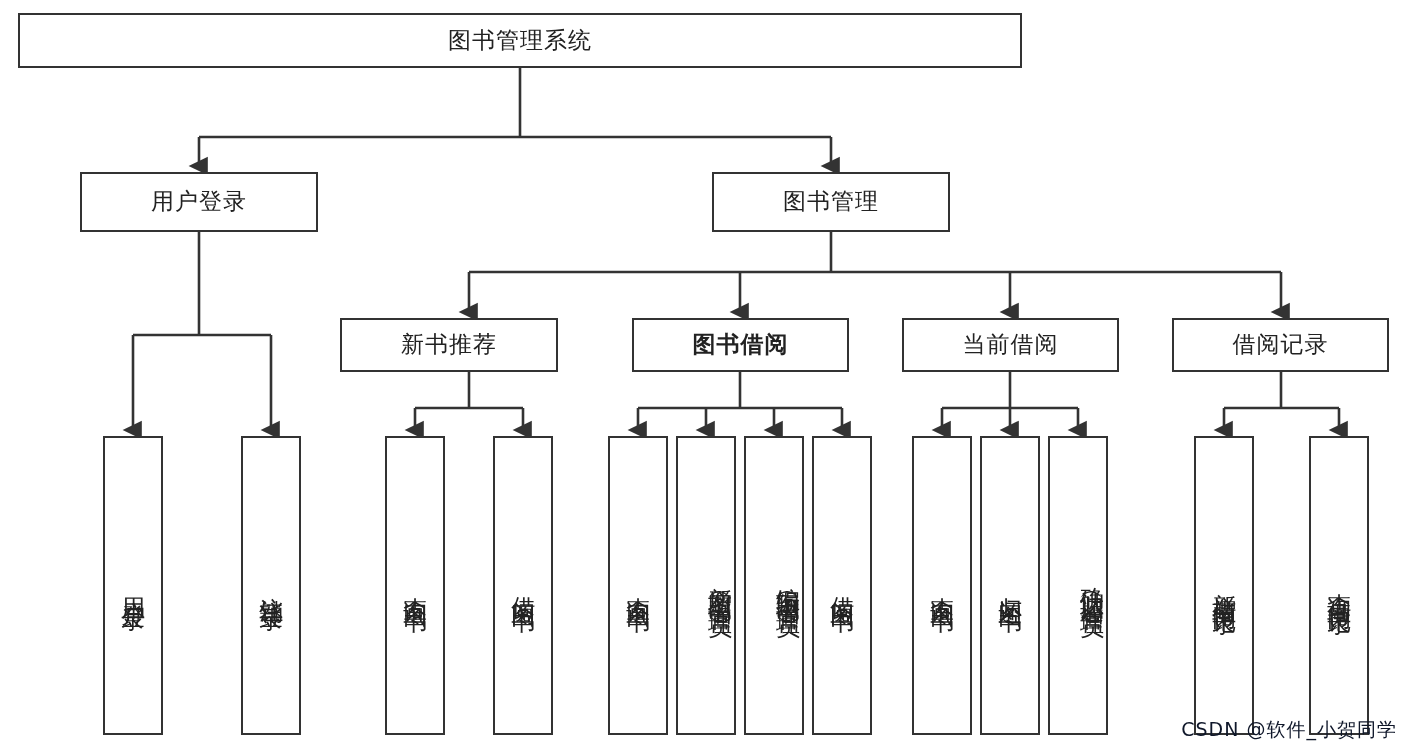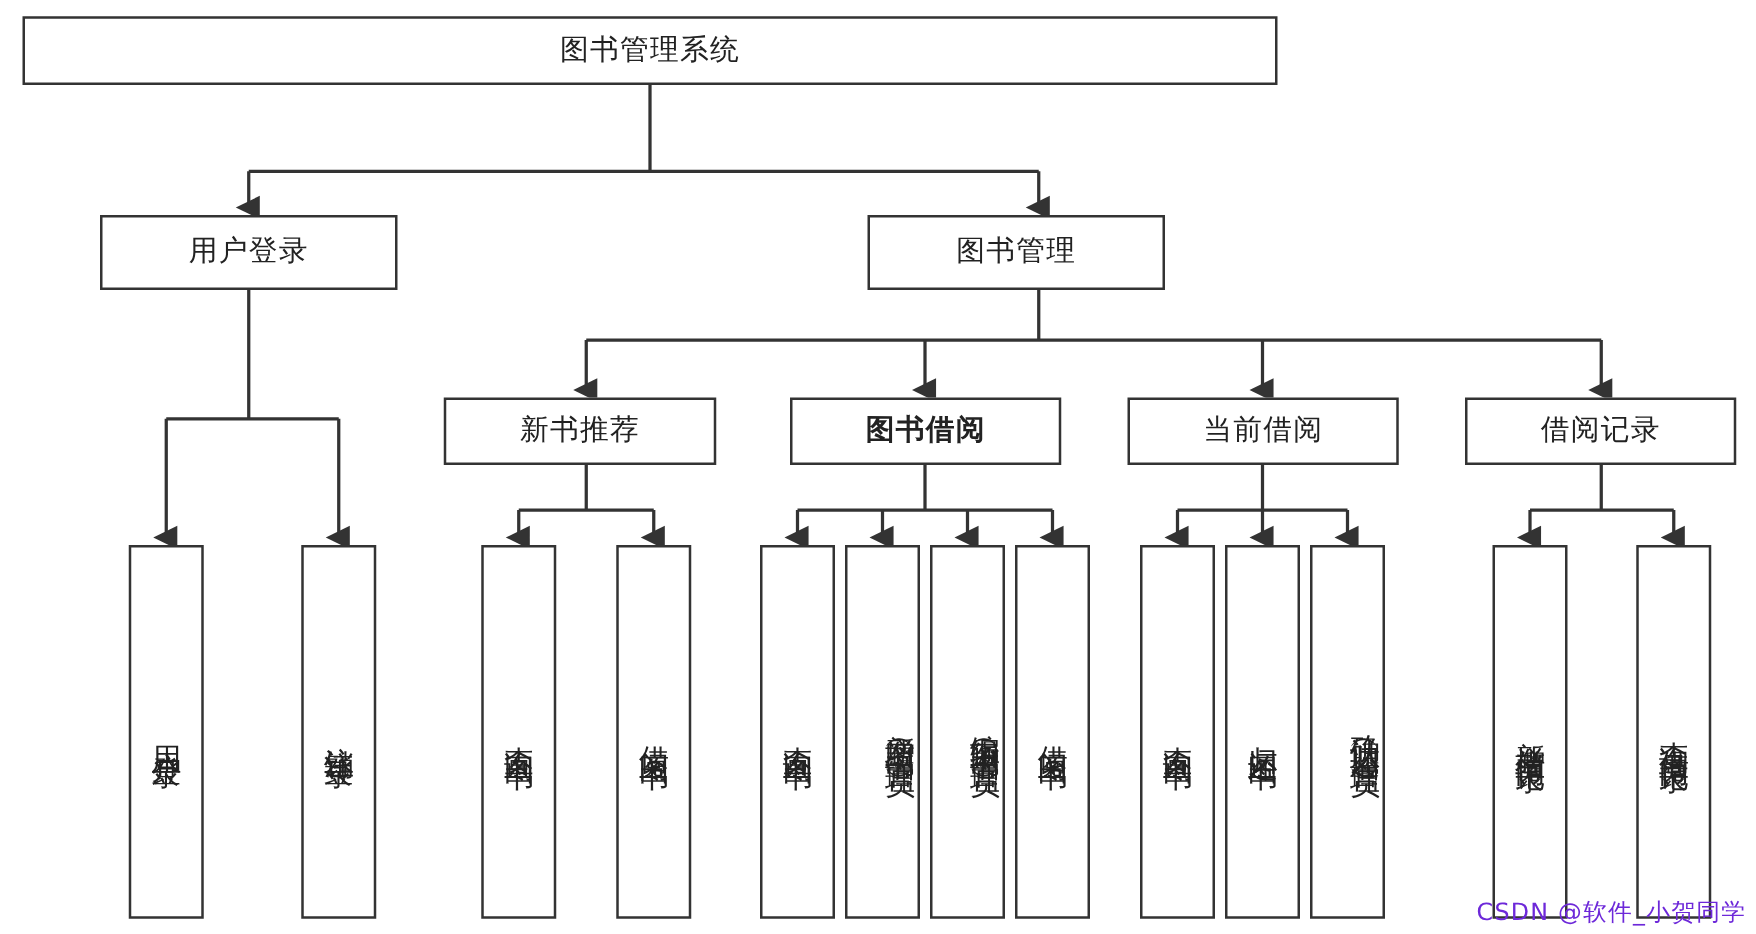--- a/index.html
+++ b/index.html
@@ -54,21 +54,21 @@
     align-items: center;
   }
   .node .label {
     display: block;
   }
   .watermark {
     position: absolute;
     right: 8px;
     bottom: 4px;
     font-size: 19px;
-    color: #6d28d9;
+    color: #0f172a;
     letter-spacing: 1px;
     white-space: nowrap;
   }
 </style>
 </head>
 <body>
 
 <div id="canvas">
 
   <svg id="wires" viewBox="0 0 1405 747">
@@ -121,25 +121,25 @@
     </g>
   </svg>
 
   <div class="node horiz" style="left:18px; top:13px; width:1004px; height:55px;">
     <span class="label">图书管理系统</span>
   </div>
 
   <div class="node horiz" style="left:80px; top:172px; width:238px; height:60px;">
     <span class="label">用户登录</span>
   </div>
-  <div class="node horiz" style="left:694px; top:172px; width:238px; height:60px;justify-content:center;">
+  <div class="node horiz" style="left:712px; top:172px; width:238px; height:60px;justify-content:center;">
     <span class="label">图书管理</span>
   </div>
 
-  <div class="node horiz" style="left:355px; top:318px; width:218px; height:54px;">
+  <div class="node horiz" style="left:340px; top:318px; width:218px; height:54px;">
     <span class="label">新书推荐</span>
   </div>
   <div class="node horiz" style="left:632px; top:318px; width:217px; height:54px;font-weight:bold;">
     <span class="label">图书借阅</span>
   </div>
   <div class="node horiz" style="left:902px; top:318px; width:217px; height:54px;text-align:center;">
     <span class="label">当前借阅</span>
   </div>
   <div class="node horiz" style="left:1172px; top:318px; width:217px; height:54px;">
     <span class="label">借阅记录</span>

